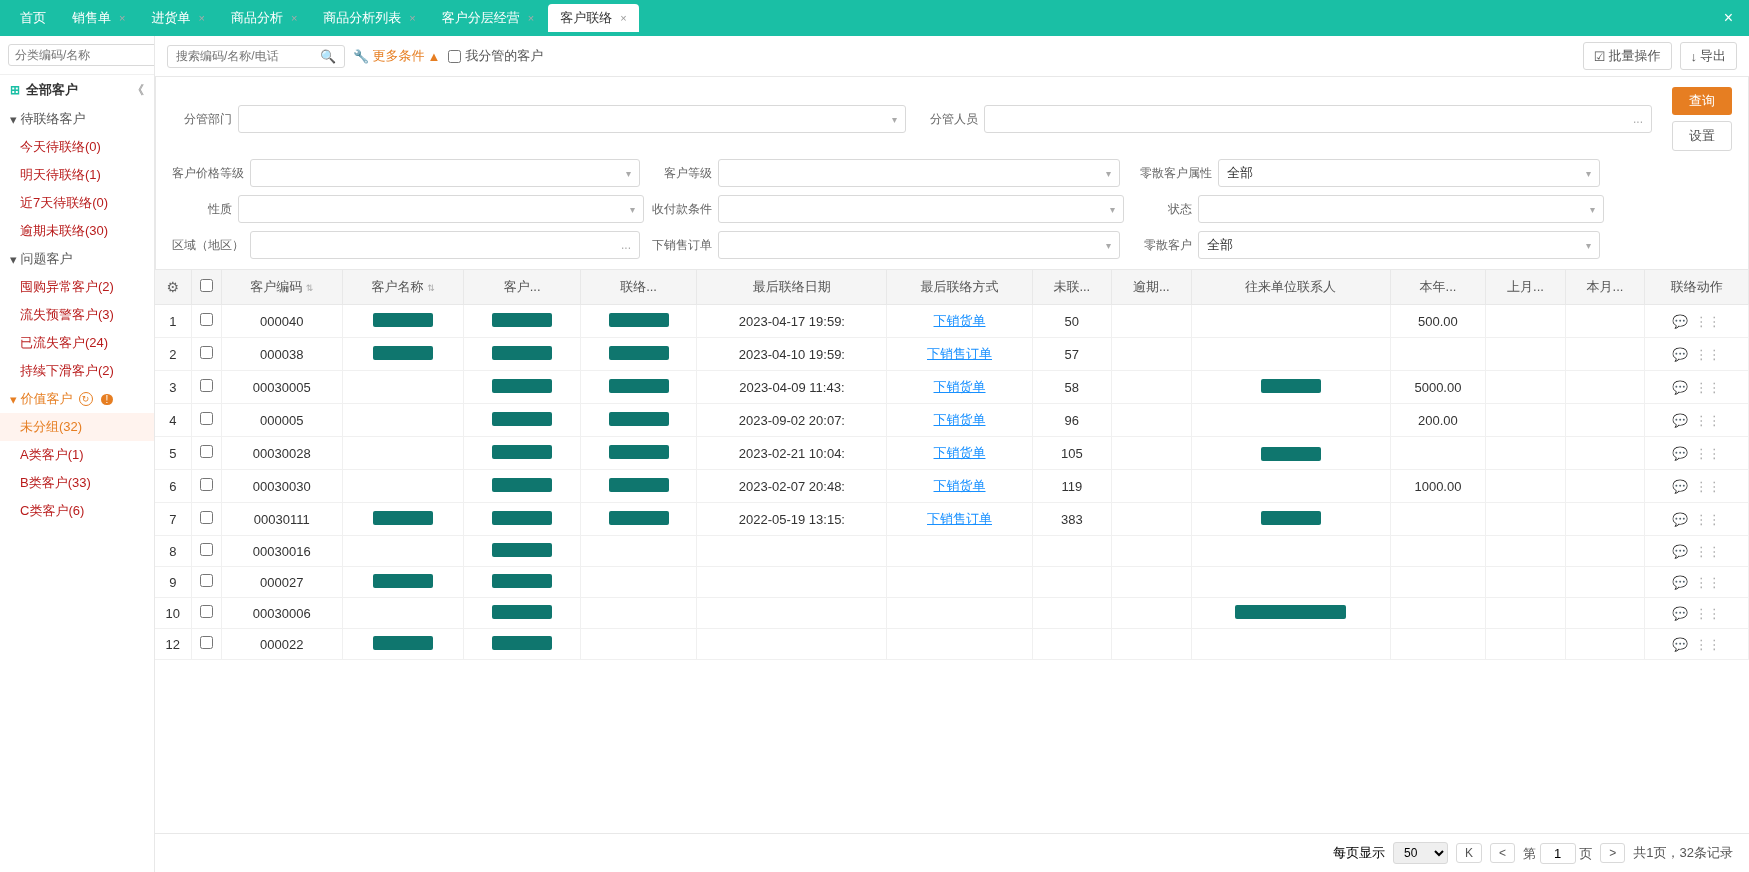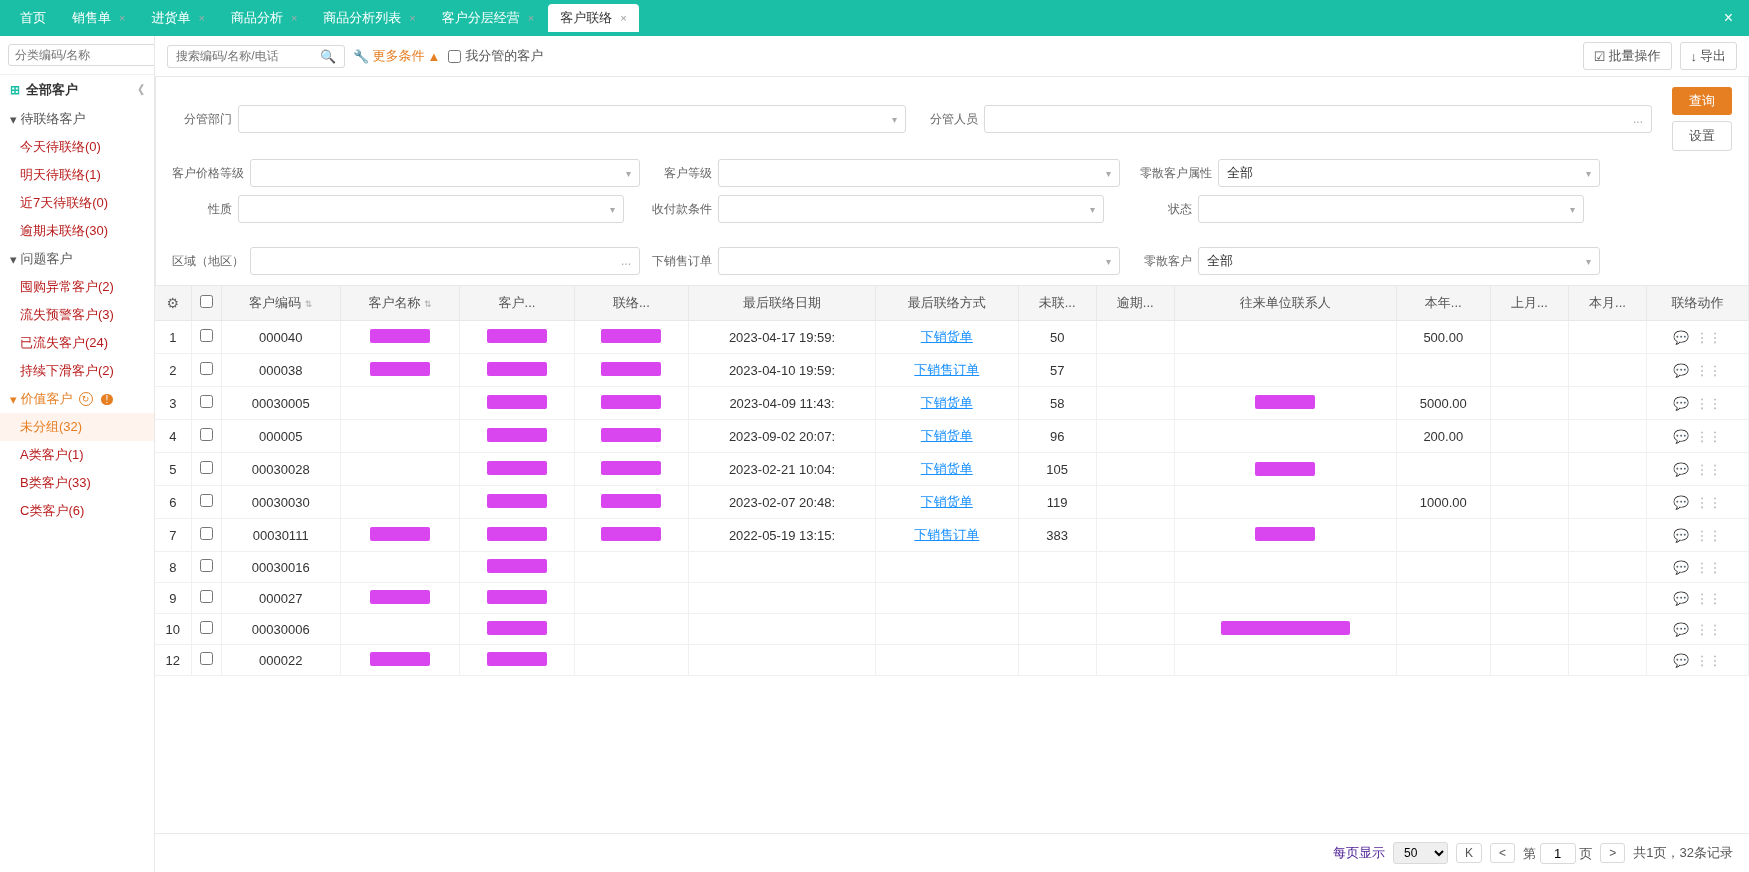--- a/index.html
+++ b/index.html
@@ -309,42 +309,43 @@
     tbody td {
       padding: 7px 6px;
       border-right: 1px solid #f0f0f0;
       text-align: center;
       color: #333;
       white-space: nowrap;
     }
     .link-text { color: #1890ff; cursor: pointer; text-decoration: underline; }
     .blurred-text {
       display: inline-block;
-      background: #d946ef;
+      background: #0f766e;
       border-radius: 2px;
       color: transparent;
       height: 14px;
       min-width: 60px;
+      font-family: Liberation Mono, monospace;
     }
     .action-icons { display: flex; gap: 6px; justify-content: center; color: #aaa; font-size: 14px; }
     .action-icon { cursor: pointer; color: #aaa; }
 
     
     .pagination {
       display: flex;
       align-items: center;
       justify-content: flex-end;
       padding: 8px 16px;
       border-top: 1px solid #e8e8e8;
       background: #fff;
       gap: 8px;
       font-size: 12px;
       color: #555;
     }
-    .pagination-label { color: #4c1d95; text-align: right; }
+    .pagination-label { color: #000000; text-align: right; }
     .pagination-size-select {
       border: 1px solid #d9d9d9;
       border-radius: 3px;
       padding: 2px 6px;
       font-size: 12px;
     }
     .page-btn {
       border: 1px solid #d9d9d9;
       border-radius: 3px;
       padding: 2px 8px;
@@ -535,21 +536,21 @@
         <div class="filter-field">
           <span class="filter-label" style="min-width:80px;">零散客户属性</span>
           <div class="filter-select">
             <span>全部</span>
             <span class="chevron">▾</span>
           </div>
         </div>
         <div style="width:120px;"></div>
       </div>
 
-      <div style="display:flex; gap:28px; align-items:center; margin-bottom:24px;">
+      <div style="display:flex; gap:8px; align-items:center; margin-bottom:8px;">
         <div class="filter-field">
           <span class="filter-label">性质</span>
           <div class="filter-select">
             <span></span>
             <span class="chevron">▾</span>
           </div>
         </div>
         <div class="filter-field">
           <span class="filter-label">收付款条件</span>
           <div class="filter-select">
@@ -827,21 +828,21 @@
               <td>10</td>
               <td><input type="checkbox" style=""></td>
               <td>00030006</td>
               <td></td>
               <td><span class="blurred-text" style="color:transparent;">类型</span></td>
               <td></td>
               <td></td>
               <td></td>
               <td></td>
               <td></td>
-              <td><span class="blurred-text" style="color:transparent;padding-left:21px;">某联系人 某联系人</span></td>
+              <td><span class="blurred-text" style="color:transparent;">某联系人 某联系人</span></td>
               <td></td>
               <td></td>
               <td></td>
               <td>
                 <div class="action-icons">
                   <span class="action-icon">💬</span>
                   <span class="action-icon">⋮⋮</span>
                 </div>
               </td>
             </tr>

